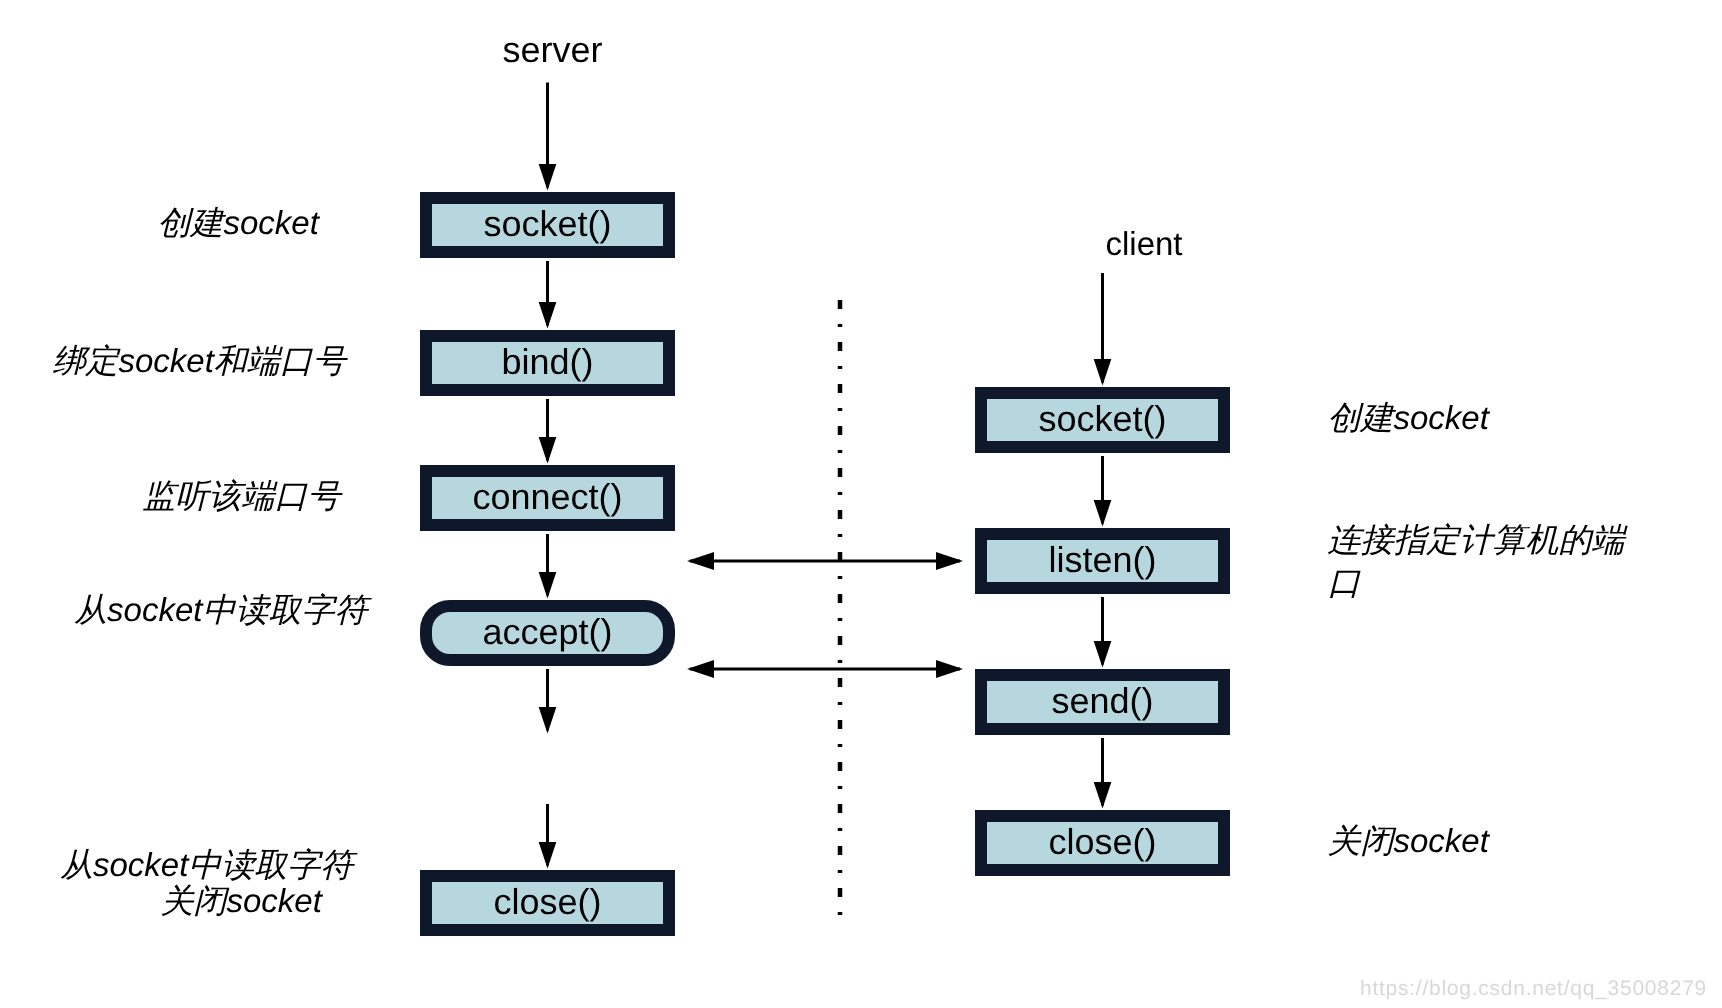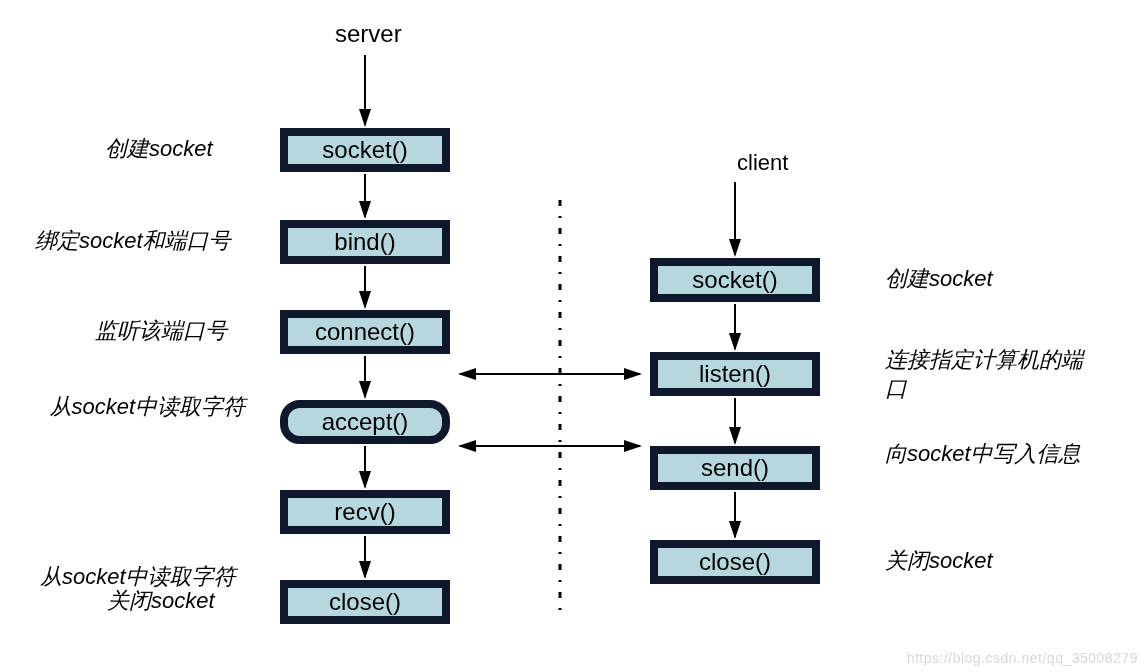--- a/index.html
+++ b/index.html
@@ -64,38 +64,36 @@
 
 <div class="container">
 
   <div class="header-label" style="left:335px; top:20px;">server</div>
   <div class="header-label" style="left:712px; top:150px; font-size:22px;margin-left:25px;">client</div>
 
   <div class="box" style="left:280px; top:128px;">socket()</div>
   <div class="box" style="left:280px; top:220px;">bind()</div>
   <div class="box" style="left:280px; top:310px;">connect()</div>
   <div class="box" style="left:280px; top:400px;border-radius:20px;">accept()</div>
-  <div class="box" style="left:280px; top:490px;">recv()</div>
   <div class="box" style="left:280px; top:580px;">close()</div>
 
   <div class="desc-label" style="left:105px; top:135px;">创建socket</div>
   <div class="desc-label" style="left:95px;  top:317px;">监听该端口号</div>
   <div class="desc-label" style="left:35px;  top:227px;">绑定socket和端口号</div>
   <div class="desc-label" style="left:45px;  top:393px; width:200px; text-align:right;">从socket中读取字符</div>
   <div class="desc-label" style="left:40px;  top:523px;margin-top:40px;">从socket中读取字符</div>
   <div class="desc-label" style="left:107px; top:587px;">关闭socket</div>
 
   <div class="box" style="left:650px; top:258px;">socket()</div>
   <div class="box" style="left:650px; top:352px;">listen()</div>
   <div class="box" style="left:650px; top:446px;">send()</div>
   <div class="box" style="left:650px; top:540px;">close()</div>
 
   <div class="desc-label" style="left:885px; top:265px;">创建socket</div>
   <div class="desc-label" style="left:885px; top:346px; width:210px;">连接指定计算机的端口</div>
-  <div class="desc-label" style="left:885px; top:440px; width:210px;">向socket中写入信息</div>
   <div class="desc-label" style="left:885px; top:547px;">关闭socket</div>
 
   <div class="watermark">https://blog.csdn.net/qq_35008279</div>
 
   <svg class="overlay">
     <defs>
       <marker id="arrow" markerWidth="10" markerHeight="10" refX="8" refY="3" orient="auto" markerUnits="strokeWidth">
         <path d="M0,0 L0,6 L9,3 z" fill="#000"></path>
       </marker>
       <marker id="arrowS" markerWidth="10" markerHeight="10" refX="1" refY="3" orient="auto" markerUnits="strokeWidth">

